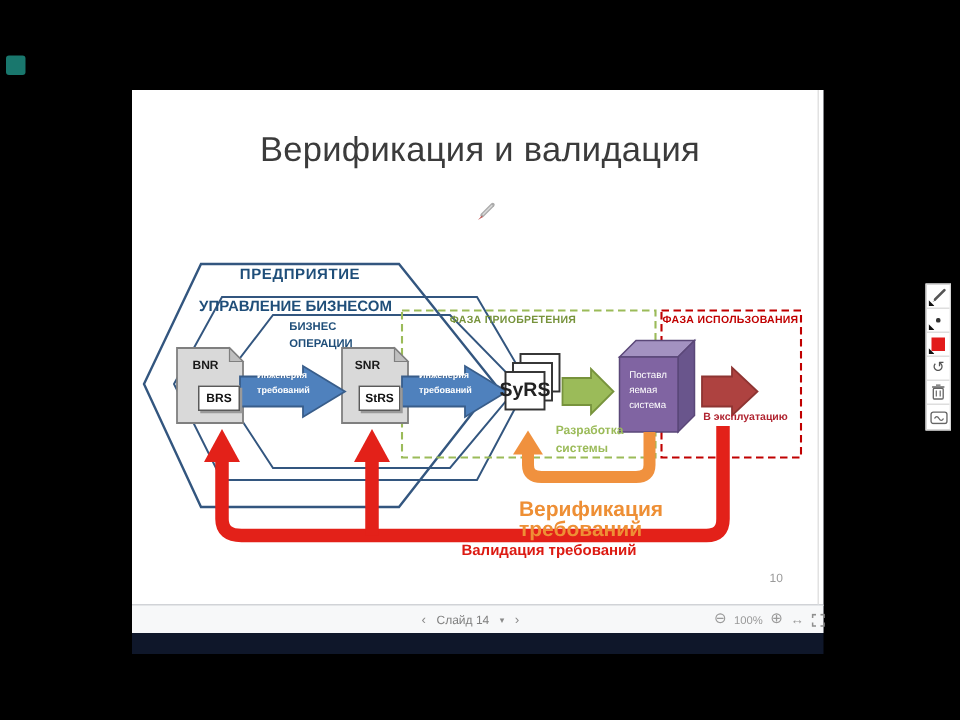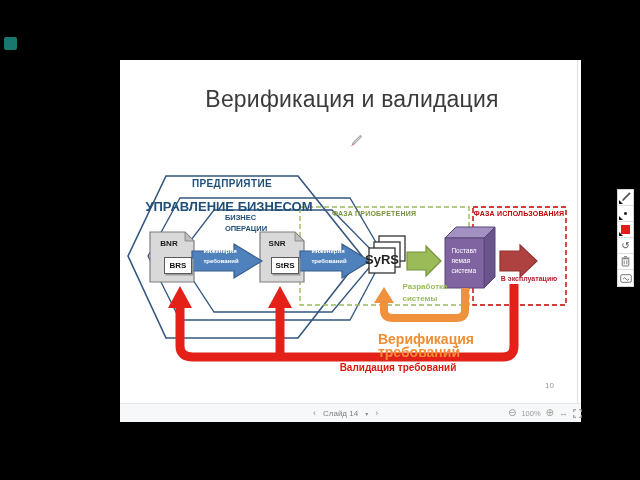--- a/index.html
+++ b/index.html
@@ -4,37 +4,37 @@
 <style>
   html,body{margin:0;padding:0;}
   body{width:640px;height:480px;background:#000;overflow:hidden;position:relative;
        font-family:"Liberation Sans","DejaVu Sans",sans-serif;}
   .abs{position:absolute;}
 
   
   .badge{left:4px;top:37px;width:13px;height:13px;background:#19776D;border-radius:2px;}
 
   
-  .window{left:88px;top:60px;width:461px;height:293px;background:#0f172a;margin-left:32px;}
+  .window{left:88px;top:60px;width:461px;height:376px;background:#0f172a;}
   .slide-area{left:0;top:0;width:461px;height:343px;background:#fff;overflow:hidden;}
   .slide-edge{left:457px;top:0;width:1px;height:343px;background:#e2e2e2;}
 
   .slide-title{left:232px;top:26px;transform:translateX(-50%);font-size:23px;color:#3b3b3b;
                white-space:nowrap;letter-spacing:0.2px;}
 
   .pencil-cursor{left:227px;top:74px;width:17px;height:17px;}
 
   .diagram{left:0;top:100px;width:461px;height:232px;}
   .diagram svg{position:absolute;left:0;top:0;}
 
   .lbl{position:absolute;transform:translateX(-50%);text-align:left;font-weight:bold;
        white-space:nowrap;line-height:1;}
   .lbl div{line-height:inherit;}
   .lbl-enterprise{left:112px;top:19px;font-size:10px;color:#1F4E79;letter-spacing:0.4px;}
-  .lbl-bm{left:109px;top:40px;font-size:13px;color:#1F4E79;}
+  .lbl-bm{left:109px;top:40px;font-size:10px;color:#1F4E79;}
   .lbl-bo{left:126px;top:52px;font-size:7.5px;color:#1F4E79;line-height:11px;}
   .lbl-bnr{left:49px;top:80px;font-size:8px;color:#1a1a1a;}
   .lbl-snr{left:157px;top:80px;font-size:8px;color:#1a1a1a;}
   .mini-box{position:absolute;background:#fff;border:1.5px solid #5a5a5a;box-shadow:1.5px 1.5px 0 #9a9a9a;
             font-size:8px;font-weight:bold;color:#111;text-align:center;}
   .box-brs{left:44px;top:97px;width:26px;height:15px;line-height:15px;}
   .box-strs{left:151px;top:97px;width:26px;height:15px;line-height:15px;}
   .lbl-arrowtext{font-size:6px;color:#fff;line-height:9.5px;font-weight:bold;}
   .lbl-req1{left:101px;top:87px;}
   .lbl-req2{left:209px;top:87px;}

